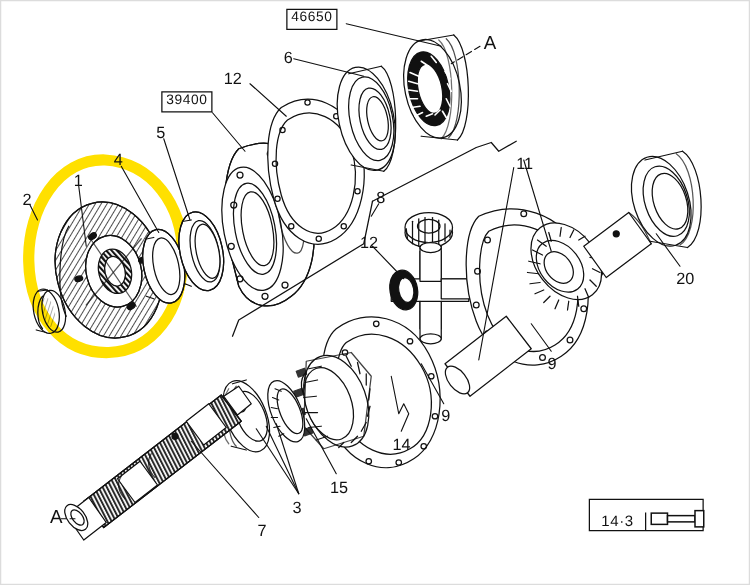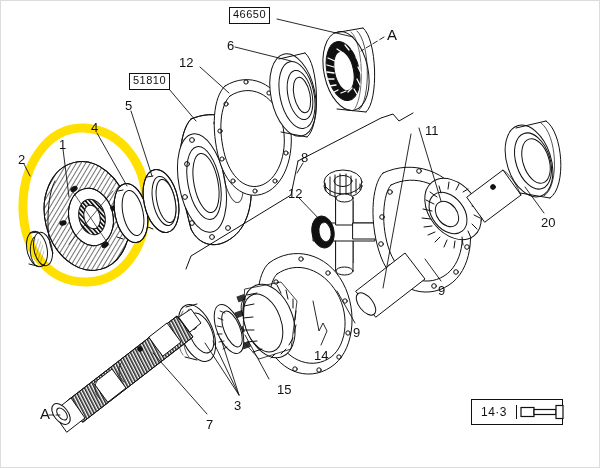--- a/index.html
+++ b/index.html
@@ -53,21 +53,21 @@
   }
   #legend-box {
     position: absolute;
     left: 470px;
     top: 398px;
     width: 92px;
     height: 26px;
     border: 1px solid #111111;
     background: #ffffff;
     display: flex;
-    align-items: center;
+    align-items: flex-end;
     box-sizing: border-box;
   }
   #legend-code {
     flex: 0 0 44px;
     display: flex;
     align-items: center;
     justify-content: center;
     font-size: 12px;
     color: #111111;
     letter-spacing: 0.5px;
@@ -489,36 +489,36 @@
         <path d="M 383,36 L 360,50" stroke-dasharray="5 3"></path>
 
         <path d="M 48,414 L 62,414" stroke-dasharray="4 3"></path>
       </g>
 
     </g>
   </svg>
 
   <div class="ref-box" style="left:228px; top:6px;">46650</div>
 
-  <div class="ref-box" style="left:128px; top:72px;">51810</div>
+  <div class="ref-box" style="left:128px; top:72px;">39400</div>
 
   <div class="callout" style="left:17px; top:152px;">2</div>
   <div class="callout" style="left:58px; top:137px;">1</div>
   <div class="callout" style="left:90px; top:120px;">4</div>
   <div class="callout" style="left:124px; top:98px;">5</div>
   <div class="callout" style="left:178px; top:55px;">12</div>
   <div class="callout" style="left:226px; top:38px;">6</div>
   <div class="callout" style="left:300px; top:150px;">8</div>
   <div class="callout" style="left:287px; top:186px;">12</div>
-  <div class="callout" style="left:424px; top:123px;">11</div>
+  <div class="callout" style="left:412px; top:123px;">11</div>
   <div class="callout" style="left:540px; top:215px;">20</div>
   <div class="callout" style="left:437px; top:283px;">9</div>
   <div class="callout" style="left:352px; top:325px;">9</div>
   <div class="callout" style="left:313px; top:348px;">14</div>
-  <div class="callout" style="left:276px; top:382px;">15</div>
+  <div class="callout" style="left:263px; top:382px;">15</div>
   <div class="callout" style="left:233px; top:398px;">3</div>
   <div class="callout" style="left:205px; top:417px;">7</div>
 
   <div class="section-letter" style="left:386px; top:25px;">A</div>
   <div class="section-letter" style="left:39px; top:404px;">A</div>
 
   <div id="legend-box">
     <div id="legend-code">14·3</div>
     <div id="legend-icon-cell">
       <svg width="52" height="18" viewBox="0 0 52 18">

